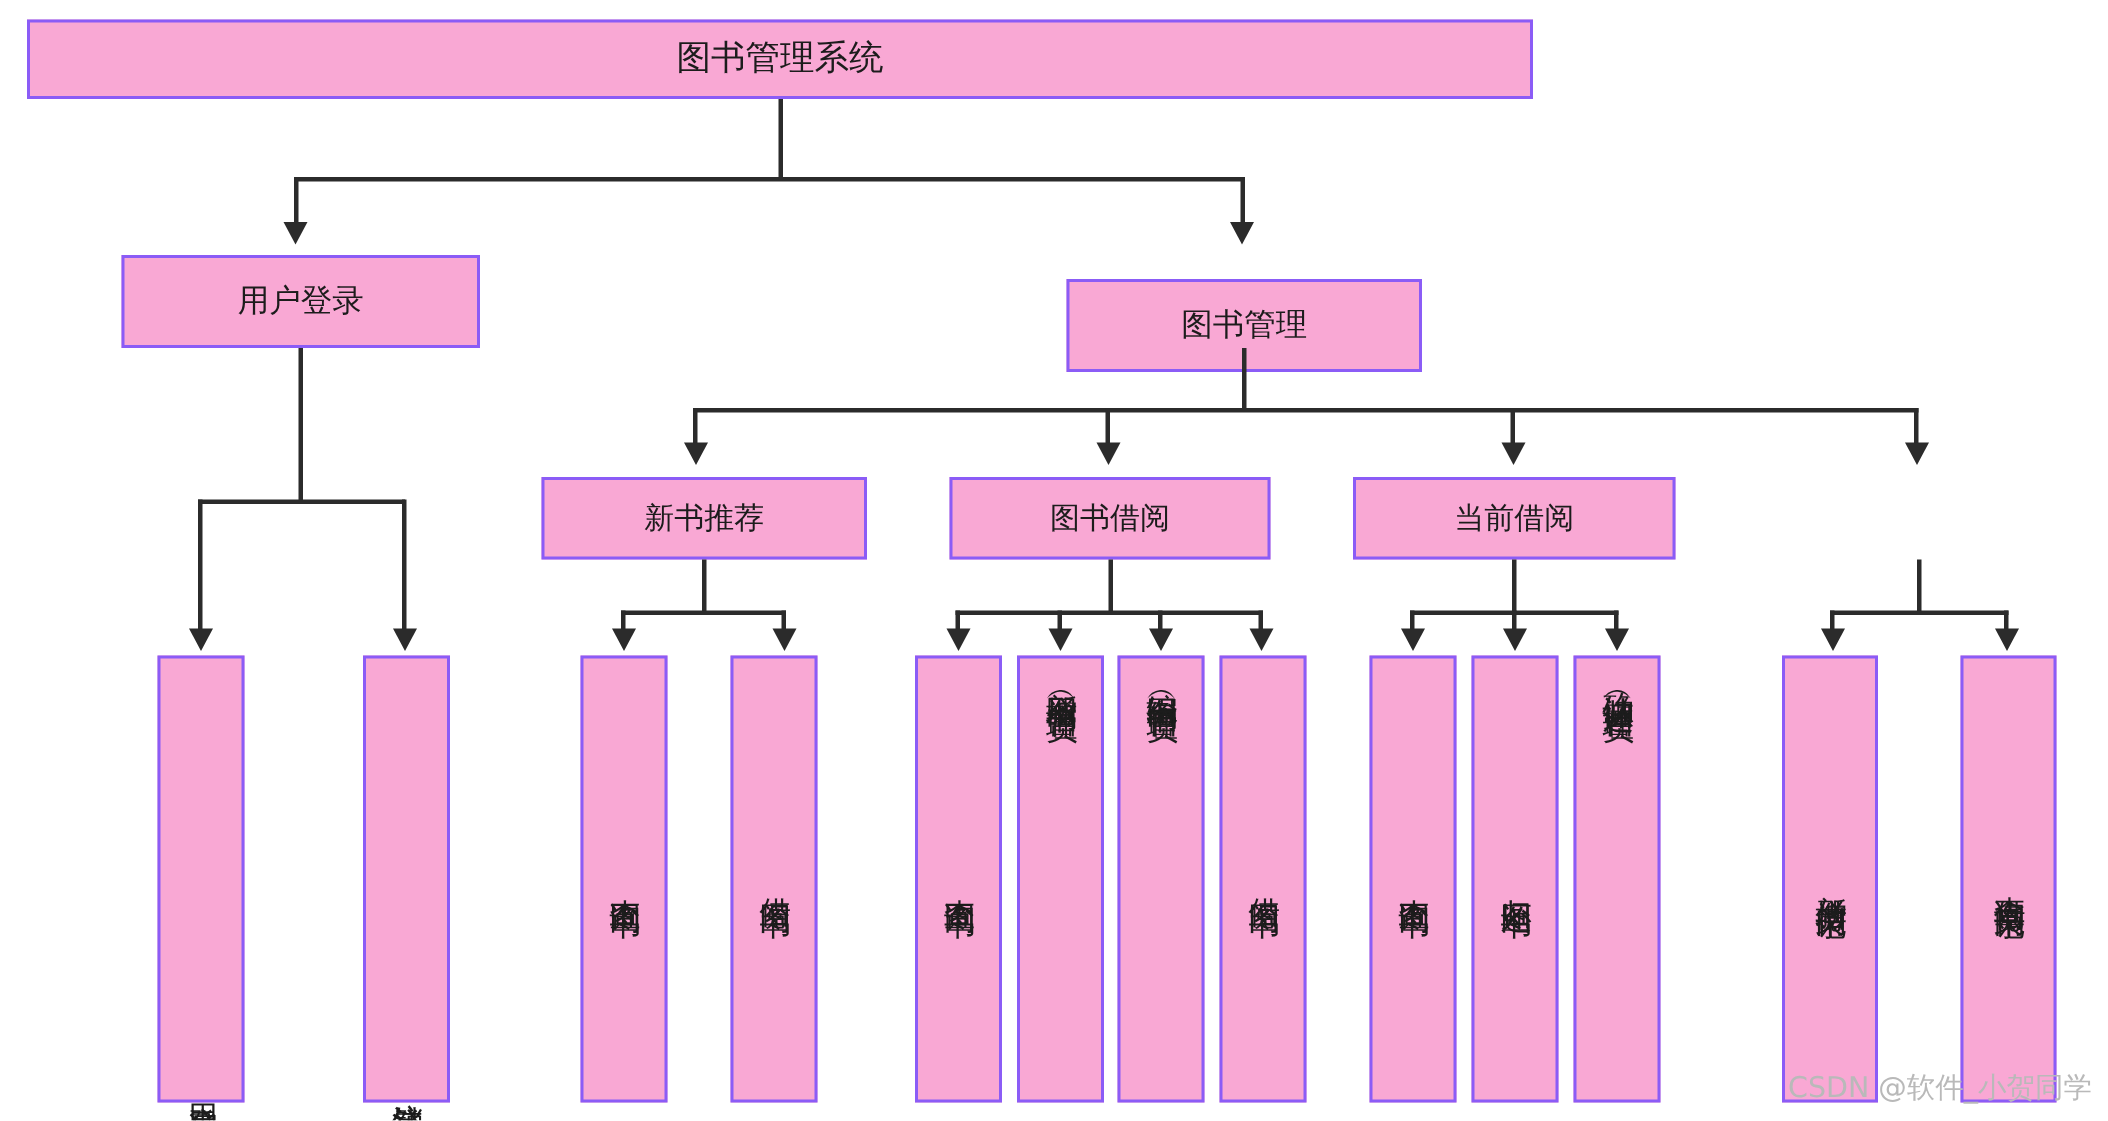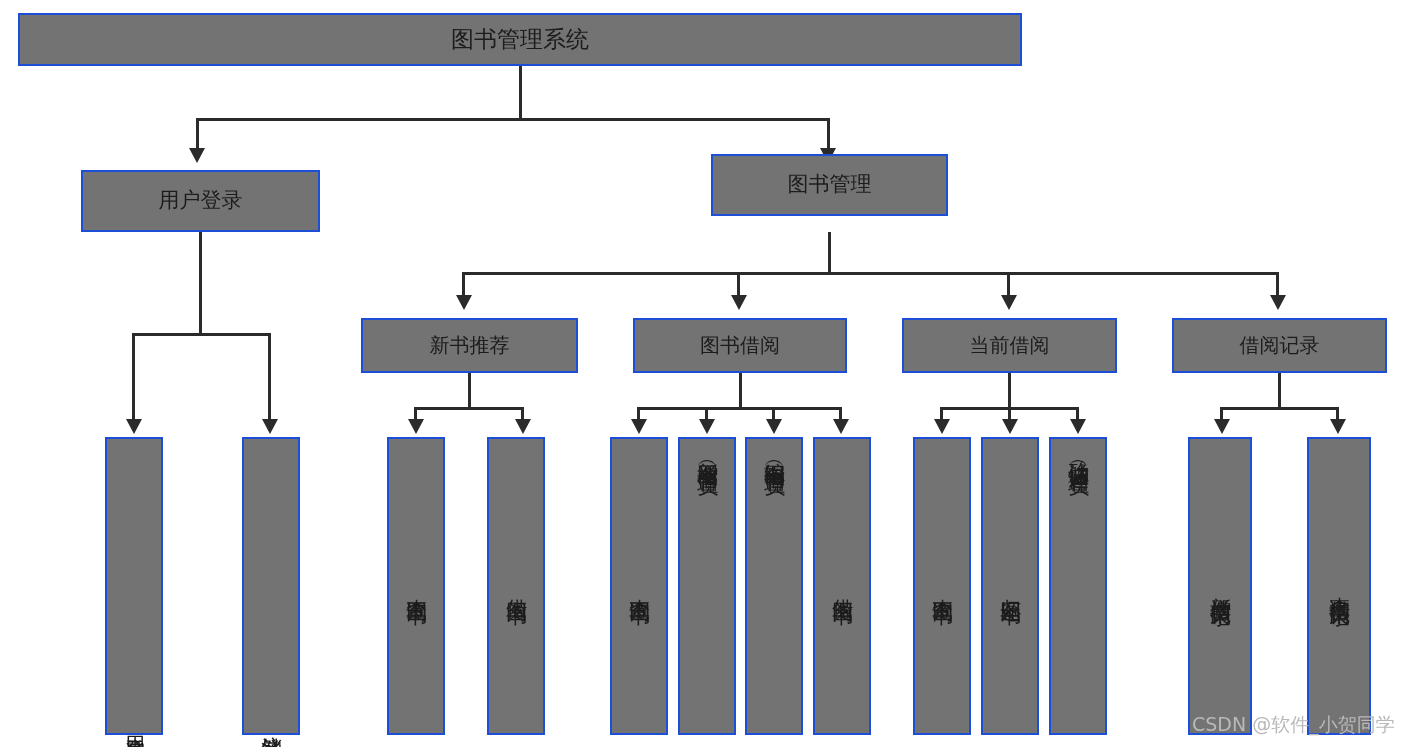--- a/index.html
+++ b/index.html
@@ -15,22 +15,22 @@
     position: relative;
     width: 1405px;
     height: 747px;
     background: #ffffff;
     overflow: hidden;
   }
   
   .node {
     position: absolute;
     box-sizing: border-box;
-    background: #737373;
-    border: 2px solid #1d4ed8;
+    background: #f9a8d4;
+    border: 2px solid #8b5cf6;
     display: flex;
     align-items: center;
     justify-content: center;
     color: #1c1c1c;
     line-height: 1.12;
     text-align: center;
   }
   .node.root {
     font-size: 23px;
   }
@@ -100,21 +100,21 @@
   <div class="hline" style="left:196px; top:118px; width:634px; height:3px;"></div>
 
   <div class="vline" style="left:196px; top:118px; width:3px; height:32px;"></div>
   <div class="arrow" style="left:189px; top:148px;"></div>
   <div class="vline" style="left:827px; top:118px; width:3px; height:32px;"></div>
   <div class="arrow" style="left:820px; top:148px;"></div>
 
   <div class="node level2" style="left:81px; top:170px; width:239px; height:62px;">
     <span>用户登录</span>
   </div>
-  <div class="node level2" style="left:711px; top:154px; width:237px; height:62px;">
+  <div class="node level2" style="left:711px; top:186px; width:237px; height:62px;">
     <span>图书管理</span>
   </div>
 
   <div class="vline" style="left:199px; top:232px; width:3px; height:102px;"></div>
   <div class="hline" style="left:132px; top:333px; width:138px; height:3px;"></div>
   <div class="vline" style="left:132px; top:333px; width:3px; height:88px;"></div>
   <div class="arrow" style="left:126px; top:419px;"></div>
   <div class="vline" style="left:268px; top:333px; width:3px; height:88px;"></div>
   <div class="arrow" style="left:262px; top:419px;"></div>
 
@@ -131,23 +131,20 @@
 
   <div class="node level3" style="left:361px; top:318px; width:217px; height:55px;">
     <span>新书推荐</span>
   </div>
   <div class="node level3" style="left:902px; top:318px; width:215px; height:55px;">
     <span>当前借阅</span>
   </div>
   <div class="node level3" style="left:633px; top:318px; width:214px; height:55px;">
     <span>图书借阅</span>
   </div>
-  <div class="node level3" style="left:1172px; top:318px; width:215px; height:55px;">
-    <span>借阅记录</span>
-  </div>
 
   <div class="vline" style="left:468px; top:373px; width:3px; height:36px;"></div>
   <div class="hline" style="left:414px; top:407px; width:110px; height:3px;"></div>
   <div class="vline" style="left:414px; top:407px; width:3px; height:14px;"></div>
   <div class="arrow" style="left:408px; top:419px;"></div>
   <div class="vline" style="left:521px; top:407px; width:3px; height:14px;"></div>
   <div class="arrow" style="left:515px; top:419px;"></div>
 
   <div class="vline" style="left:739px; top:373px; width:3px; height:36px;"></div>
   <div class="hline" style="left:637px; top:407px; width:205px; height:3px;"></div>

